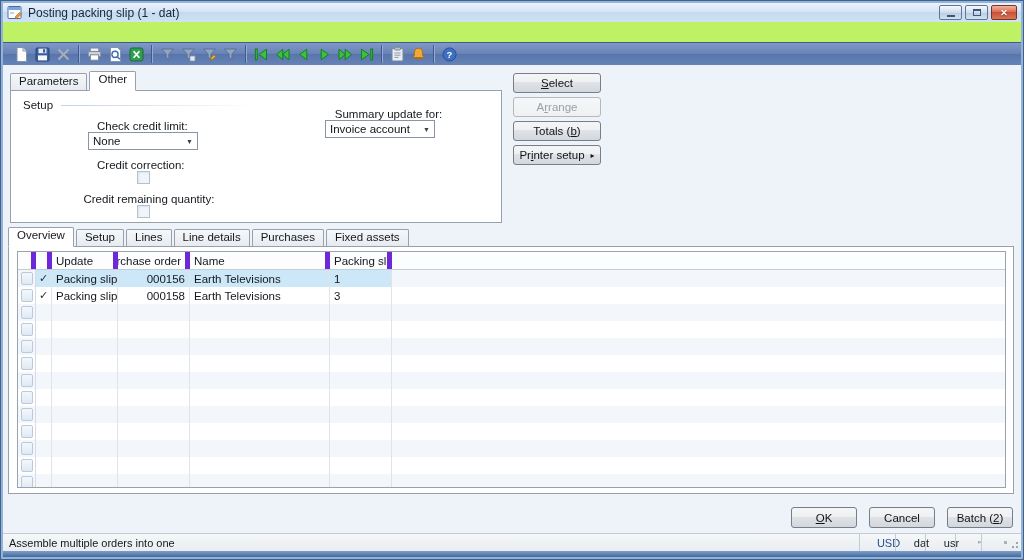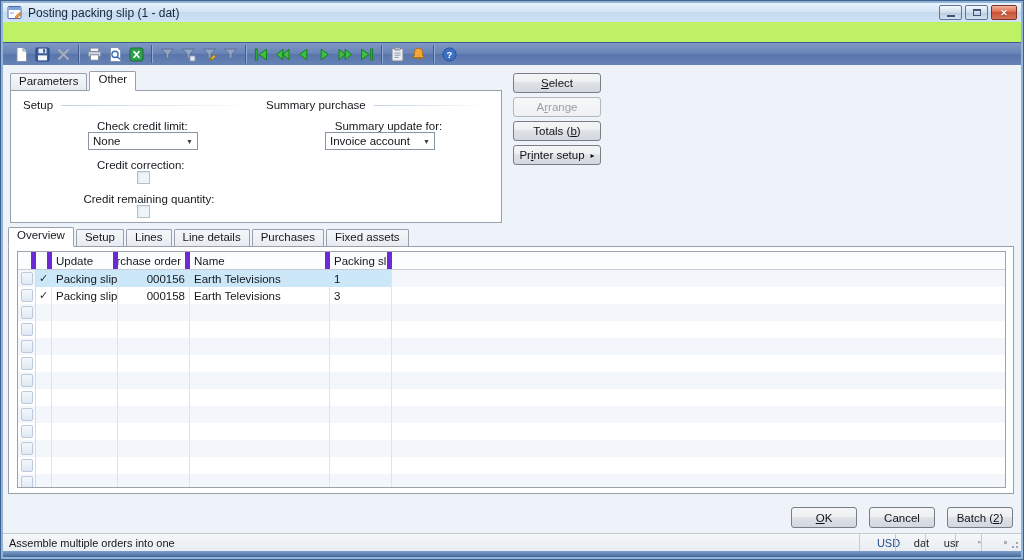--- a/index.html
+++ b/index.html
@@ -287,24 +287,20 @@
         <div class="frow">
           <span class="flabel">Credit correction:</span>
           <span class="checkbox"></span>
         </div>
         <div class="frow">
           <span class="flabel">Credit remaining quantity:</span>
           <span class="checkbox"></span>
         </div>
       </div>
       <div class="g2">
-        <div class="group-head">
-          <span>Summary purchase</span>
-          <span class="group-rule"></span>
-        </div>
         <div class="frow">
           <span class="flabel">Summary update for:</span>
           <div class="combo">
             <span class="combo-value">Invoice account</span>
             <span class="combo-arrow">▼</span>
           </div>
         </div>
       </div>
     </div>
 

